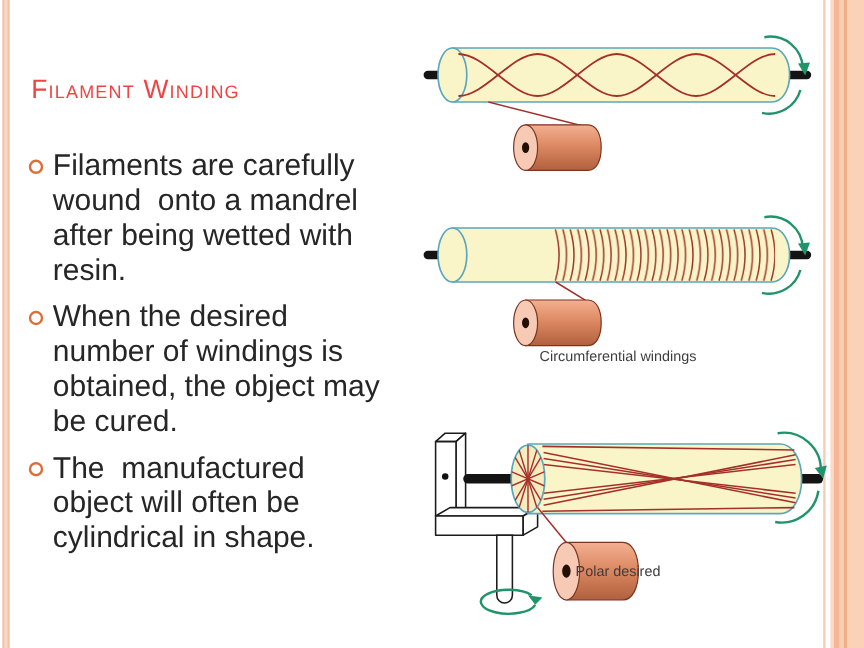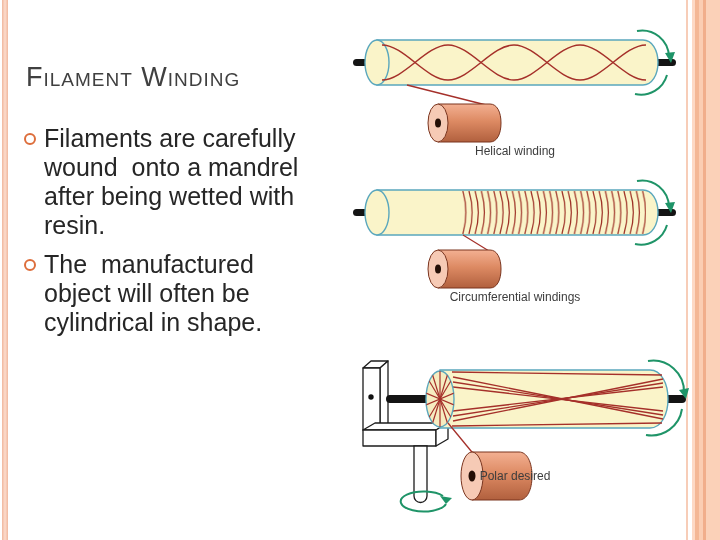--- a/index.html
+++ b/index.html
@@ -18,22 +18,22 @@
     position:absolute;left:692px;top:0;width:28px;height:540px;
     background:linear-gradient(90deg,
       #fdd9c5 0px,#fdd9c5 3px,
       #f4b795 3px,#f4b795 7px,
       #fbcdb2 7px,#fbcdb2 11px,
       #f1ae8b 11px,#f1ae8b 14px,
       #fbd1b8 14px,#fbd1b8 28px);
   }
   .title{
     position:absolute;left:26px;top:62px;
-    font-size:27px;font-variant:small-caps;letter-spacing:1px;
-    color:#404040;
+    font-size:22px;font-variant:small-caps;letter-spacing:1px;
+    color:#ef4444;
   }
   .bullets{
     position:absolute;left:22px;top:124px;width:316px;
     list-style:none;margin:0;padding:0;
   }
   .bullets li{
     position:relative;padding-left:22px;margin-bottom:10px;
     font-size:25px;line-height:29px;color:#262626;
   }
   .bullets .txt{white-space:pre-wrap;}
@@ -62,20 +62,27 @@
 
   <div class="title">Filament Winding</div>
 
   <ul class="bullets">
     <li>
       <span class="ring"></span>
       <span class="txt">Filaments are carefully
 wound  onto a mandrel
 after being wetted with
 resin.</span>
+    </li>
+    <li>
+      <span class="ring"></span>
+      <span class="txt">When the desired
+number of windings is
+obtained, the object may
+be cured.</span>
     </li>
     <li>
       <span class="ring"></span>
       <span class="txt">The  manufactured
 object will often be
 cylindrical in shape.</span>
     </li>
   </ul>
 
   <div class="fig" style="left:350px;top:28px;width:340px;height:115px">
@@ -101,21 +108,20 @@
         <path d="M321,35 L315,25 L325,24 Z" fill="#1f9468"></path>
       </g>
       <line x1="57" y1="57" x2="140" y2="78" stroke="#a5302a" stroke-width="1.3"></line>
       <g>
         <path d="M88,76 H140 C147,76 151,84 151,95 C151,106 147,114 140,114 H88 Z" fill="url(#spoolg)" stroke="#7a351f" stroke-width="1"></path>
         <ellipse cx="88" cy="95" rx="10" ry="19" fill="#f6cab5" stroke="#7a351f" stroke-width="1"></ellipse>
         <ellipse cx="88" cy="95" rx="3" ry="4.5" fill="#240f06"></ellipse>
       </g>
     </svg>
   </div>
-  <div class="caption cap-helical">Helical winding</div>
 
   <div class="fig" style="left:350px;top:178px;width:340px;height:112px">
     <svg viewBox="0 0 340 112">
       <defs>
         <pattern id="coil" x="112" y="12" width="6.2" height="45" patternUnits="userSpaceOnUse">
           <path d="M0.8,1 Q7,22.5 0.8,44" fill="none" stroke="#9e3227" stroke-width="1.2"></path>
         </pattern>
       </defs>
       <rect x="3" y="31" width="26" height="7" rx="3.5" fill="#141414"></rect>
       <rect x="304" y="31" width="22" height="7" rx="3.5" fill="#141414"></rect>

